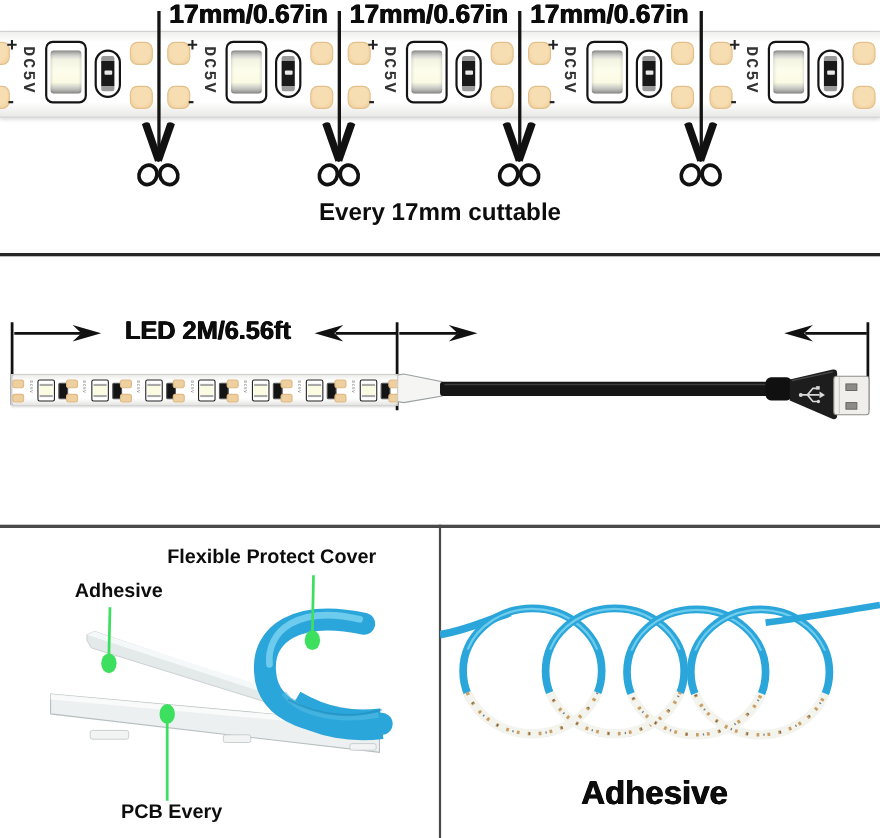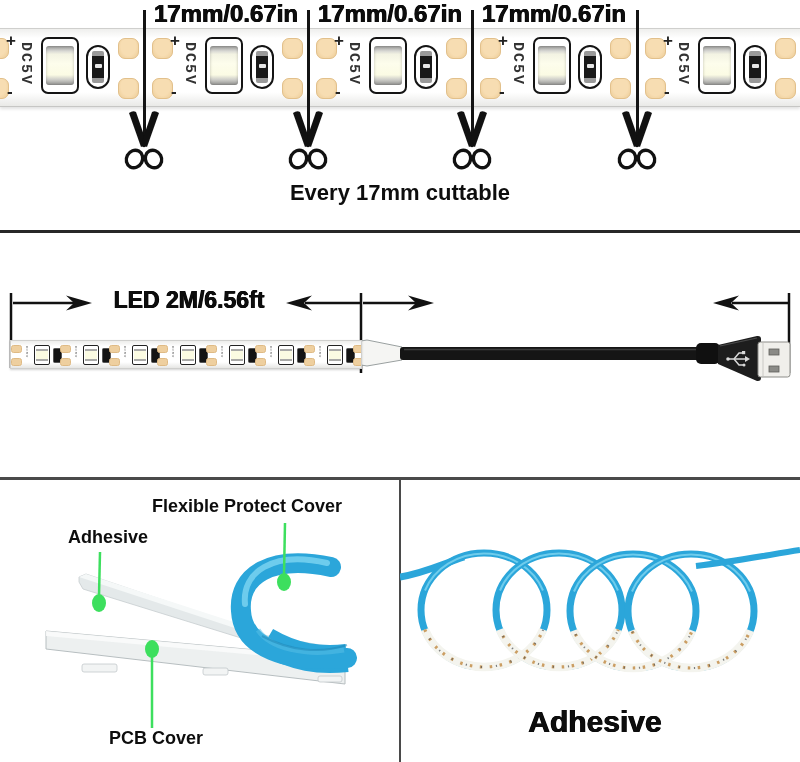--- a/index.html
+++ b/index.html
@@ -283,21 +283,21 @@
       <line x1="152" y1="177" x2="152" y2="250"></line>
     </g>
     <g fill="#3ddf5e">
       <ellipse cx="284" cy="104" rx="7" ry="9"></ellipse>
       <ellipse cx="99" cy="125" rx="7" ry="9"></ellipse>
       <ellipse cx="152" cy="171" rx="7" ry="9"></ellipse>
     </g>
   </svg>
   <div class="lbl ctr" style="left:247px;top:497px;font-size:18px;">Flexible Protect Cover</div>
   <div class="lbl" style="left:68px;top:528px;font-size:18px;">Adhesive</div>
-  <div class="lbl ctr" style="left:156px;top:729px;font-size:18px;">PCB Cover</div>
+  <div class="lbl ctr" style="left:156px;top:729px;font-size:18px;">PCB Every</div>
 
   <svg id="coil-svg" class="abs" style="left:400px;top:478px;" width="400" height="284" viewBox="0 0 400 284">
       <path d="M0 99 C25 95, 42 86, 64 79" stroke="#2ba6da" stroke-width="7" fill="none"></path>
       <ellipse cx="84" cy="132" rx="63" ry="57" fill="none" stroke="#2ba6da" stroke-width="7"></ellipse>
       <path d="M25 112.5 A 63 57 0 0 1 143 112.5" stroke="#85d8f2" stroke-width="2" fill="none" opacity="0.75"></path>
       <path d="M24.799999999999997 151.5 A 63 57 0 0 0 143.2 151.5" stroke="#f4f4ee" stroke-width="8.5" fill="none"></path>
       <path d="M24.799999999999997 151.5 A 63 57 0 0 0 143.2 151.5" stroke="#c79553" stroke-width="3.2" fill="none" stroke-dasharray="2.5 7.5" stroke-dashoffset="0" opacity="0.9"></path>
       <path d="M24.799999999999997 151.5 A 63 57 0 0 0 143.2 151.5" stroke="#55585a" stroke-width="2" fill="none" stroke-dasharray="1.2 14" stroke-dashoffset="5" opacity="0.75"></path>
       <ellipse cx="159" cy="132" rx="63" ry="57" fill="none" stroke="#2ba6da" stroke-width="7"></ellipse>
       <path d="M100 112.5 A 63 57 0 0 1 218 112.5" stroke="#85d8f2" stroke-width="2" fill="none" opacity="0.75"></path>

